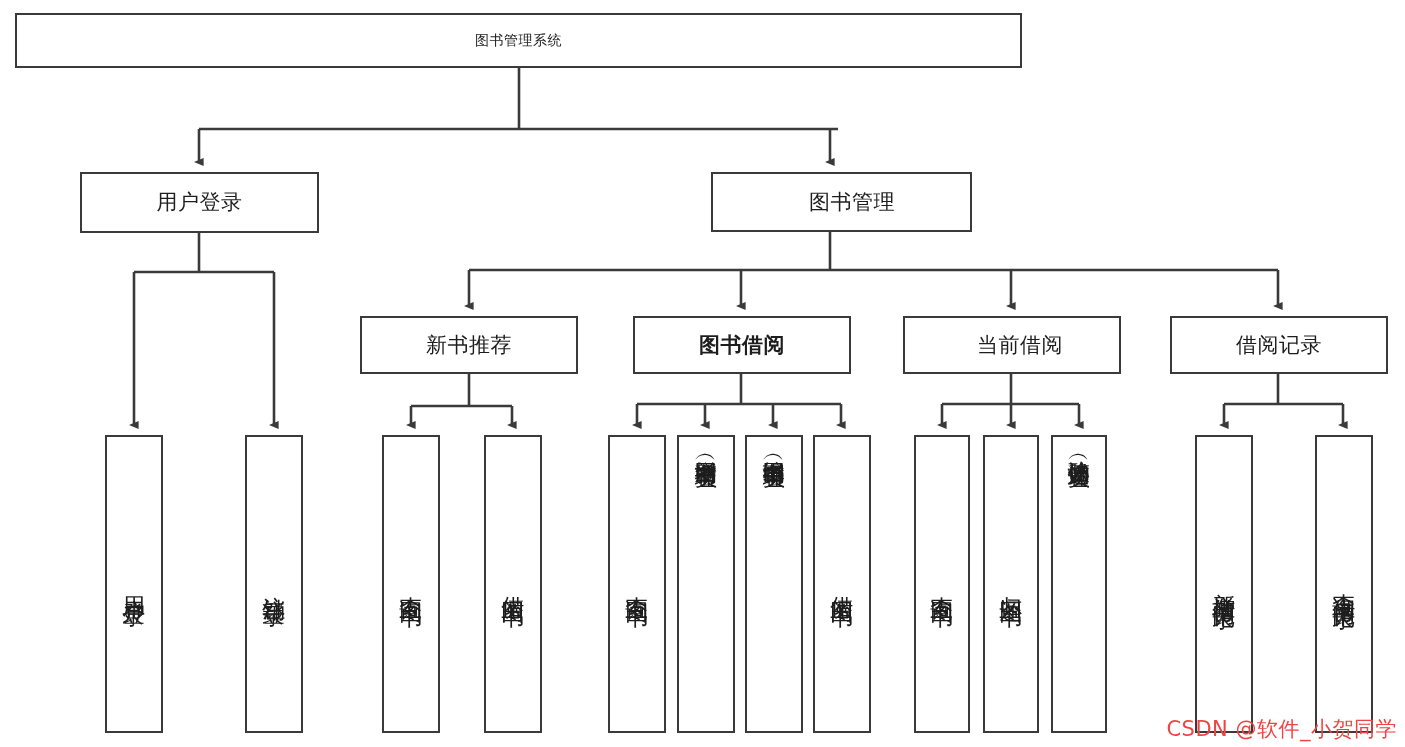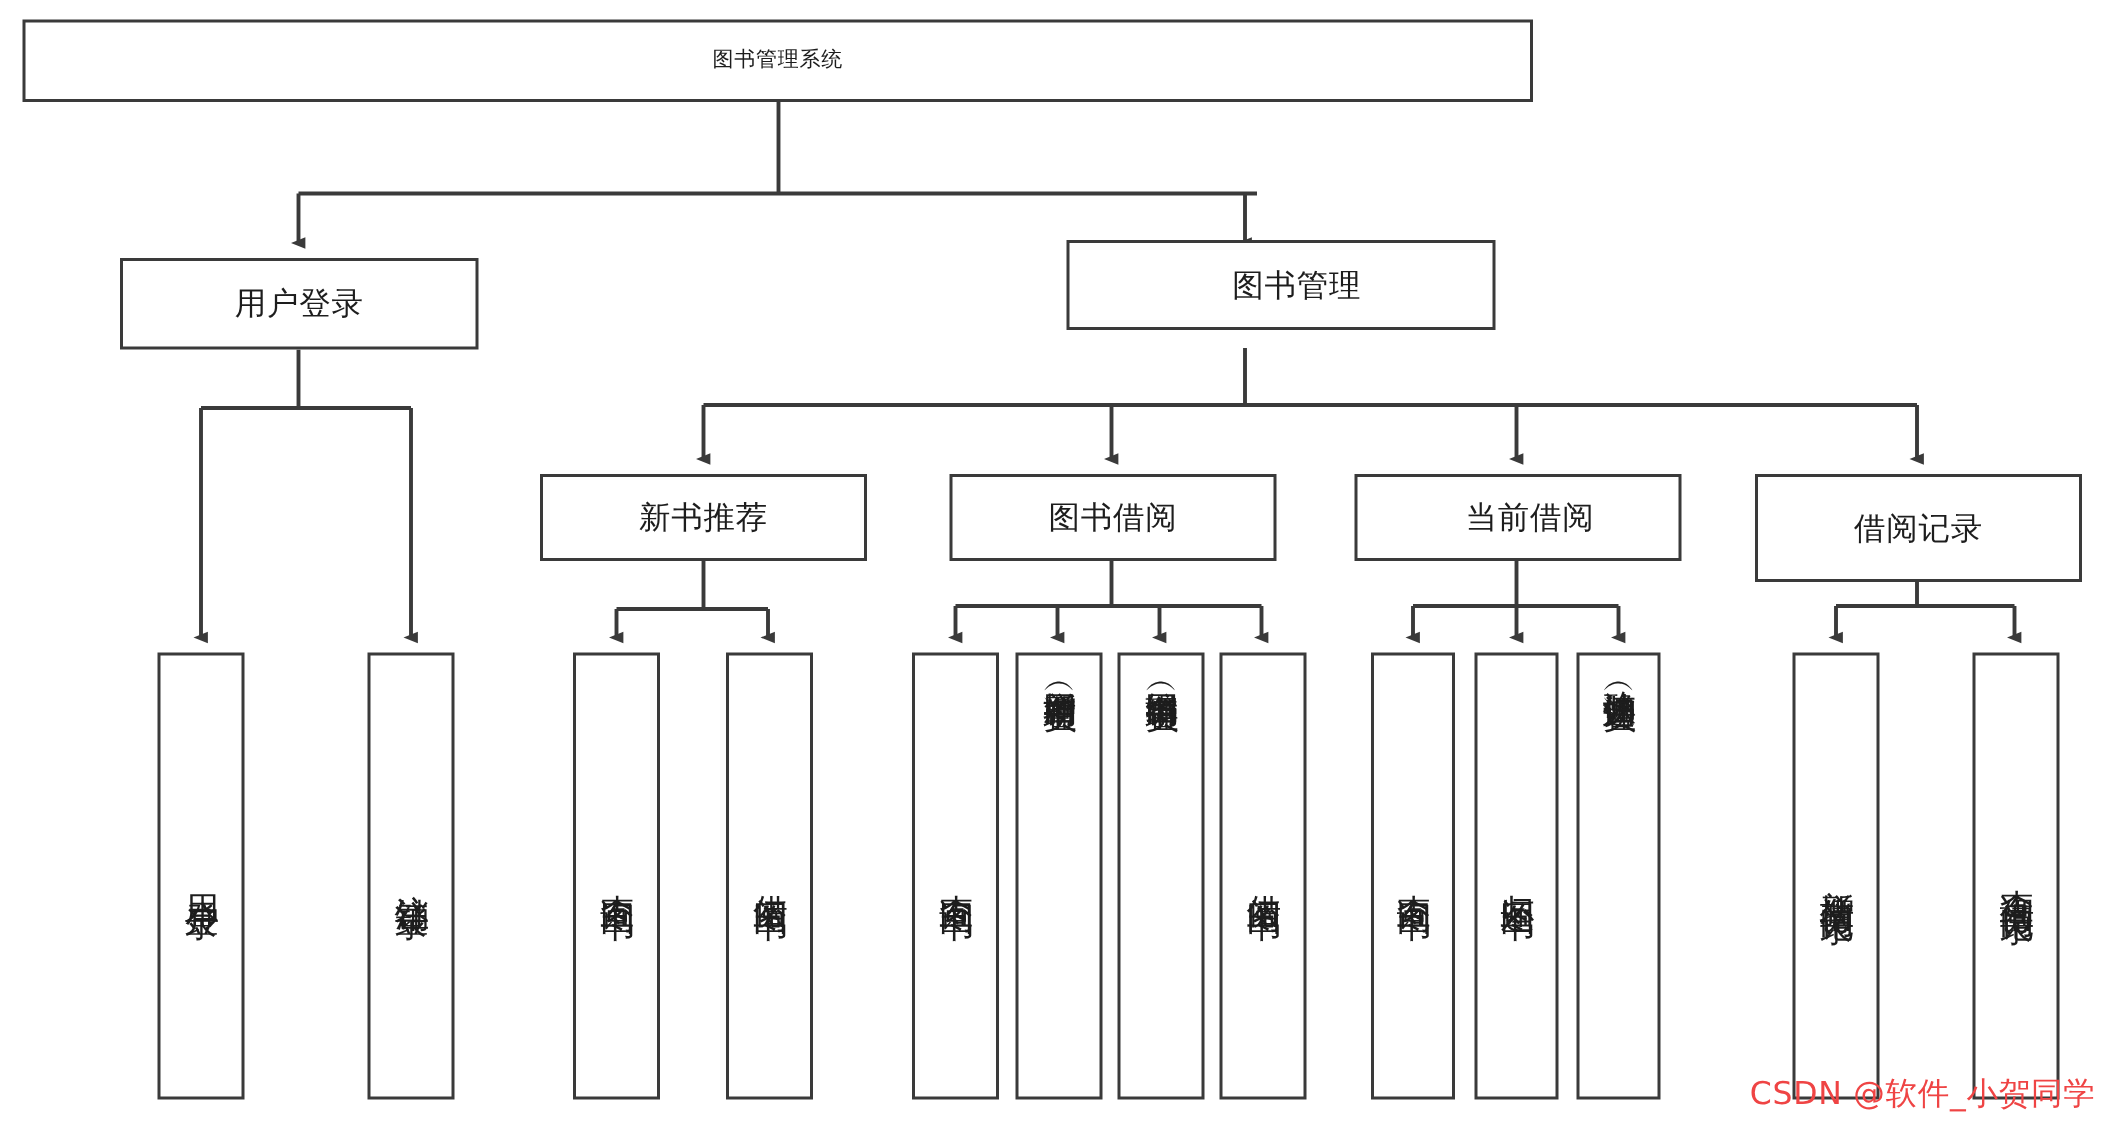--- a/index.html
+++ b/index.html
@@ -142,37 +142,37 @@
   </svg>
 
   <div class="node horiz root" style="left:15px; top:13px; width:1007px; height:55px;">
     <span class="lbl">图书管理系统</span>
   </div>
 
   <div class="node horiz" style="left:80px; top:172px; width:239px; height:61px;">
     <span class="lbl">用户登录</span>
   </div>
 
-  <div class="node horiz" style="left:711px; top:160px; width:286px; height:60px;padding-left:21px;">
+  <div class="node horiz" style="left:711px; top:172px; width:261px; height:60px;padding-left:21px;">
     <span class="lbl">图书管理</span>
   </div>
 
   <div class="node horiz" style="left:360px; top:316px; width:218px; height:58px;">
     <span class="lbl">新书推荐</span>
   </div>
 
-  <div class="node horiz" style="left:633px; top:316px; width:218px; height:58px;">
+  <div class="node horiz" style="left:633px; top:316px; width:218px; height:58px;font-weight:bold;">
     <span class="lbl">图书借阅</span>
   </div>
 
   <div class="node horiz" style="left:903px; top:316px; width:218px; height:58px;padding-left:16px;">
     <span class="lbl">当前借阅</span>
   </div>
 
-  <div class="node horiz" style="left:1170px; top:316px; width:218px; height:72px;">
+  <div class="node horiz" style="left:1170px; top:316px; width:218px; height:58px;">
     <span class="lbl">借阅记录</span>
   </div>
 
   <div class="node vert mid" style="left:105px; top:435px; width:58px; height:298px;">
     <span class="lbl">用户登录</span>
   </div>
 
   <div class="node vert mid" style="left:245px; top:435px; width:58px; height:298px;">
     <span class="lbl">注销登录</span>
   </div>

